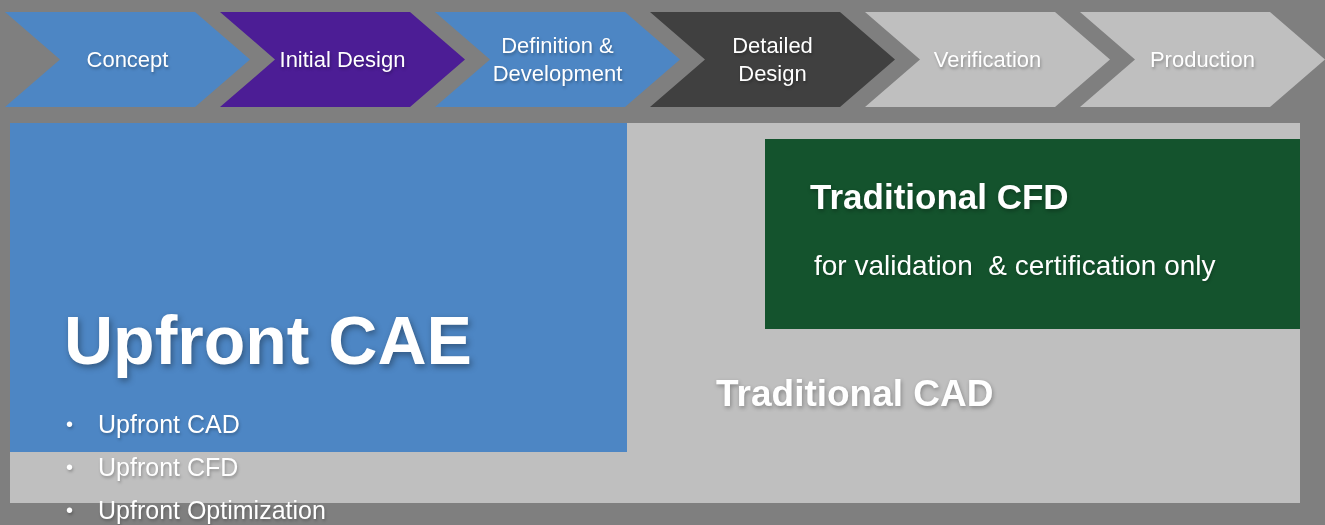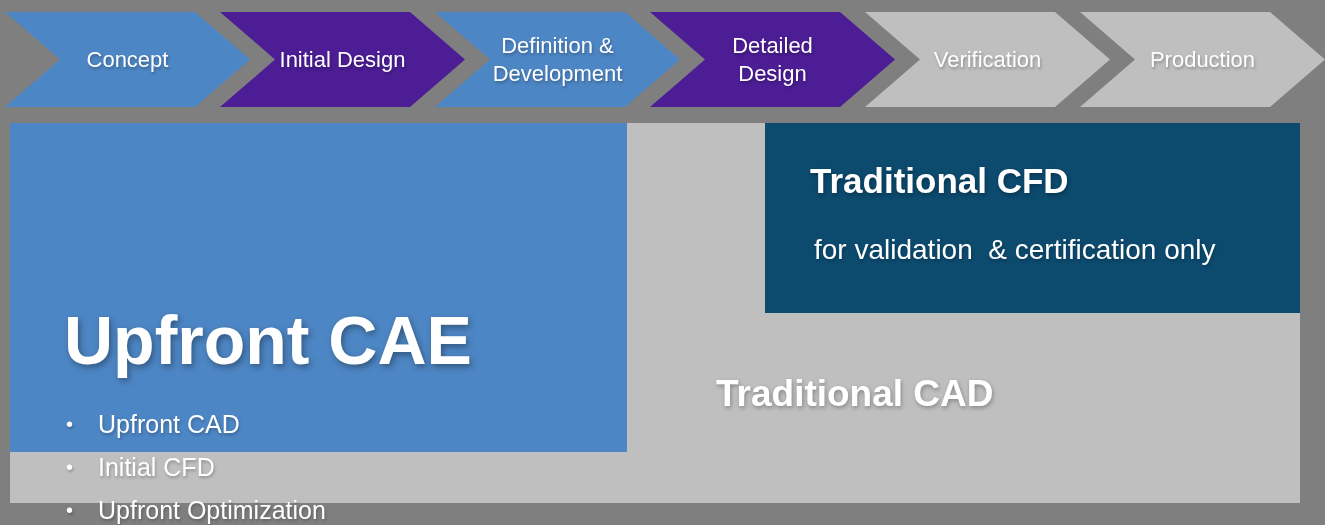--- a/index.html
+++ b/index.html
@@ -153,21 +153,21 @@
     <div class="chevron step0" style="background: rgb(77, 134, 196);">
       <span class="label">Concept</span>
     </div>
     <div class="chevron step1" style="background: #4c1d95;">
       <span class="label">Initial Design</span>
     </div>
     <div class="chevron step2" style="background: rgb(77, 134, 196);">
       <span class="label">Definition &amp;
 Development</span>
     </div>
-    <div class="chevron step3" style="background: #4c1d95;">
+    <div class="chevron step3" style="background: #404040;">
       <span class="label">Detailed
 Design</span>
     </div>
     <div class="chevron step4" style="background: rgb(191, 191, 191);">
       <span class="label">Verification</span>
     </div>
     <div class="chevron step5" style="background: rgb(191, 191, 191); justify-content: center;">
       <span class="label">Production</span>
     </div>
   </div>
@@ -178,27 +178,27 @@
 
   <div class="cae-box" style="background: rgb(77, 134, 196);">
     <div class="cae-title">Upfront CAE</div>
     <ul class="cae-bullets">
       <li>
         <span class="dot">•</span>
         <span>Upfront CAD</span>
       </li>
       <li>
         <span class="dot">•</span>
-        <span>Initial CFD</span>
+        <span>Upfront CFD</span>
       </li>
       <li>
         <span class="dot">•</span>
         <span>Upfront Optimization</span>
       </li>
     </ul>
   </div>
 
-  <div class="cfd-box" style="background: #0c4a6e;">
+  <div class="cfd-box" style="background: #14532d; margin-top: 16px;">
     <div class="cfd-title">Traditional CFD</div>
     <div class="cfd-subtitle">for validation &nbsp;&amp; certification only</div>
   </div>
 
 </div>
 
 </body></html>

